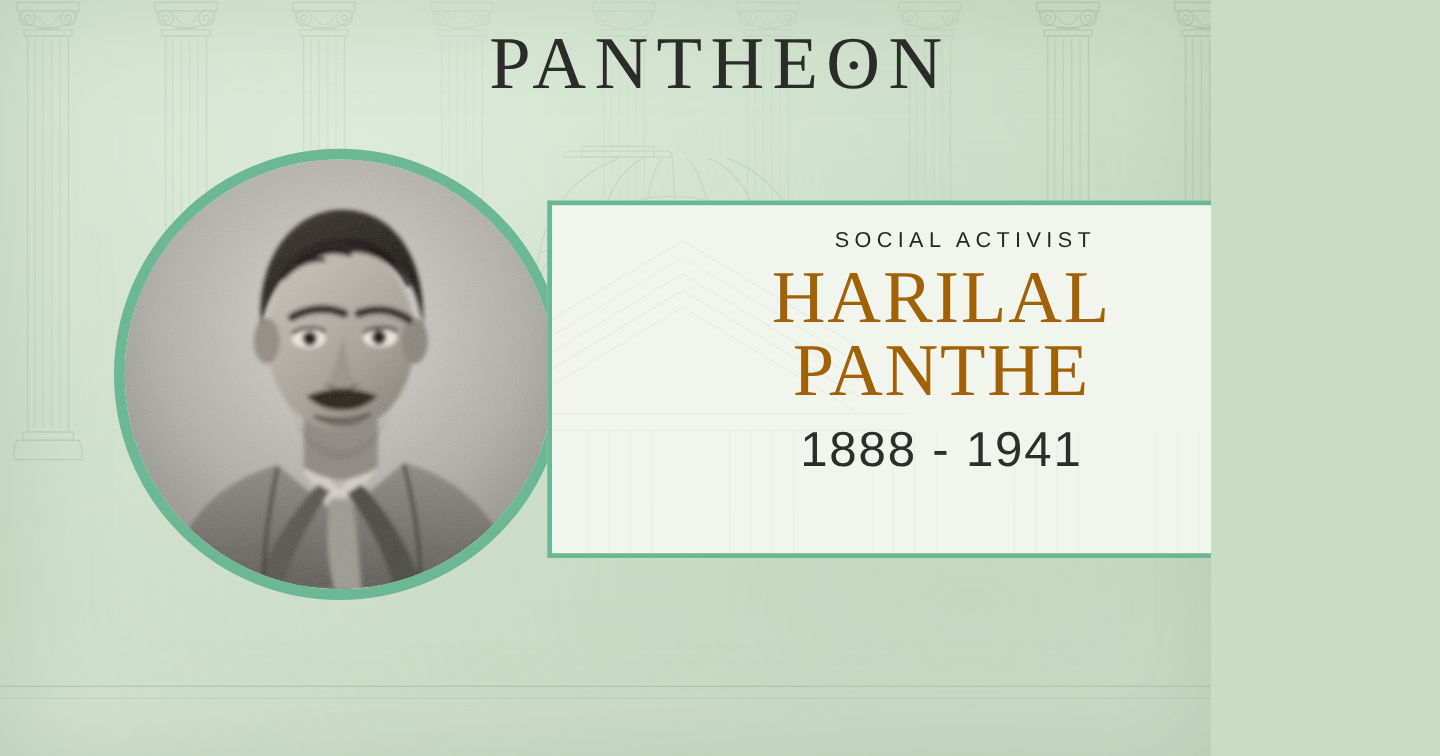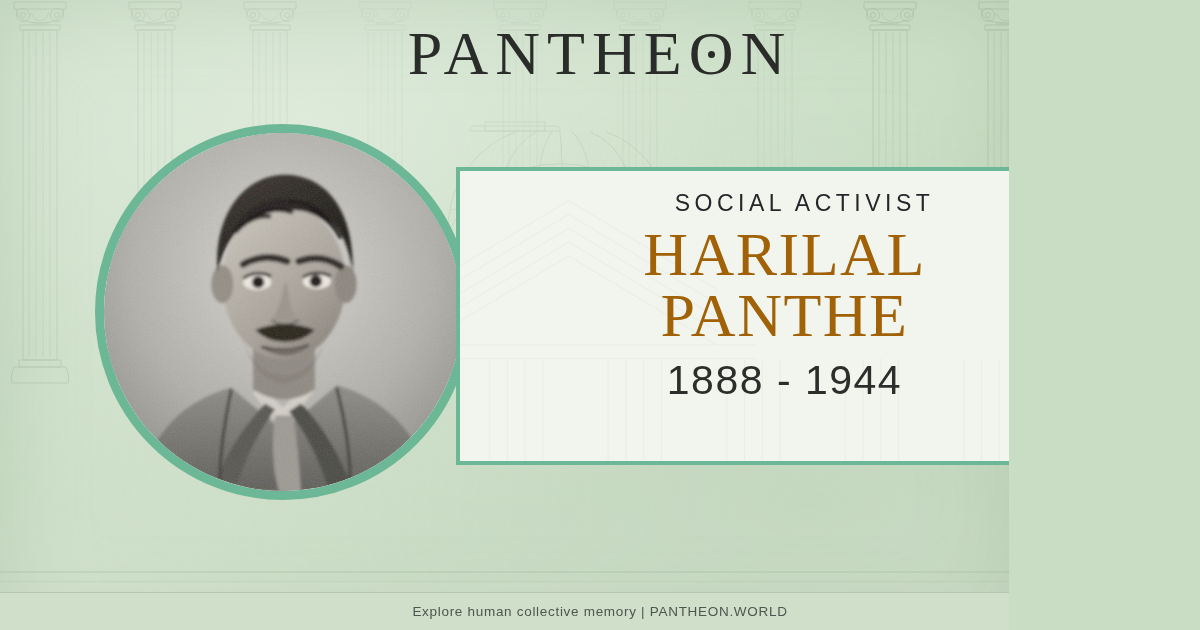--- a/index.html
+++ b/index.html
@@ -71,21 +71,21 @@
     border:4px solid #6cb795;
     display:flex; flex-direction:column;
     align-items:center; justify-content:flex-start;
     overflow:hidden;
   }
   .card-bg { position:absolute; inset:0; opacity:.5; }
   .card-inner { position:relative; width:100%; text-align:center; }
   .occupation {
     margin-top:19px;
     font-family:"Liberation Sans", sans-serif;
-    font-size:23px;
+    font-size:18px;
     letter-spacing:4.5px;
     color:#24262a;
     font-weight:400;
     padding-left:40px;
   }
   .person-name {
     margin-top:7px;
     font-family:"Liberation Serif", serif;
     font-size:62px;
     line-height:.99;
@@ -360,21 +360,18 @@
         <path d="M610,0 v298 M624,0 v298 M638,0 v298"></path>
       </g>
     </svg>
 
     <div class="card-inner">
       <div class="occupation">SOCIAL ACTIVIST</div>
       <div class="person-name">
         <span>HARILAL</span>
         <span>PANTHE</span>
       </div>
-      <div class="lifespan">1888 - 1944</div>
+      <div class="lifespan">1888 - 1941</div>
     </div>
   </div>
 
-  <div class="footer-band">
-    <div class="footer-text">Explore human collective memory | PANTHEON.WORLD</div>
-  </div>
 
 </div>
 
 </body></html>

